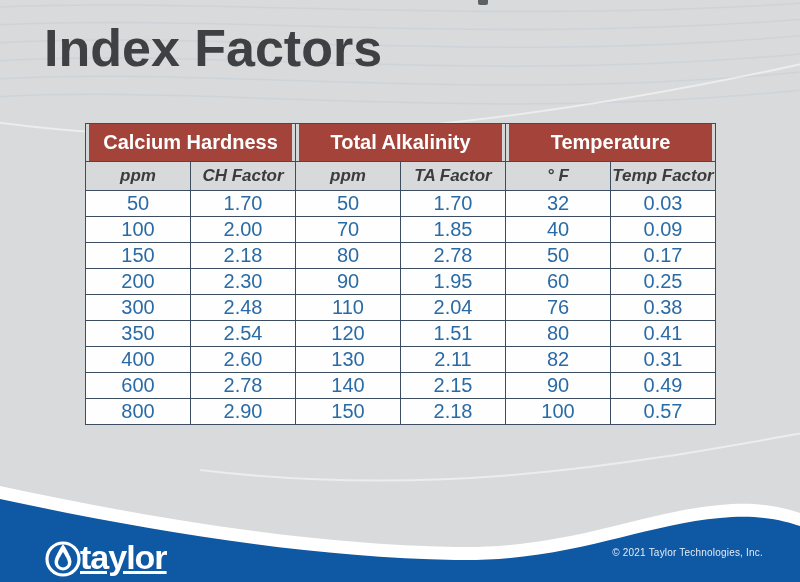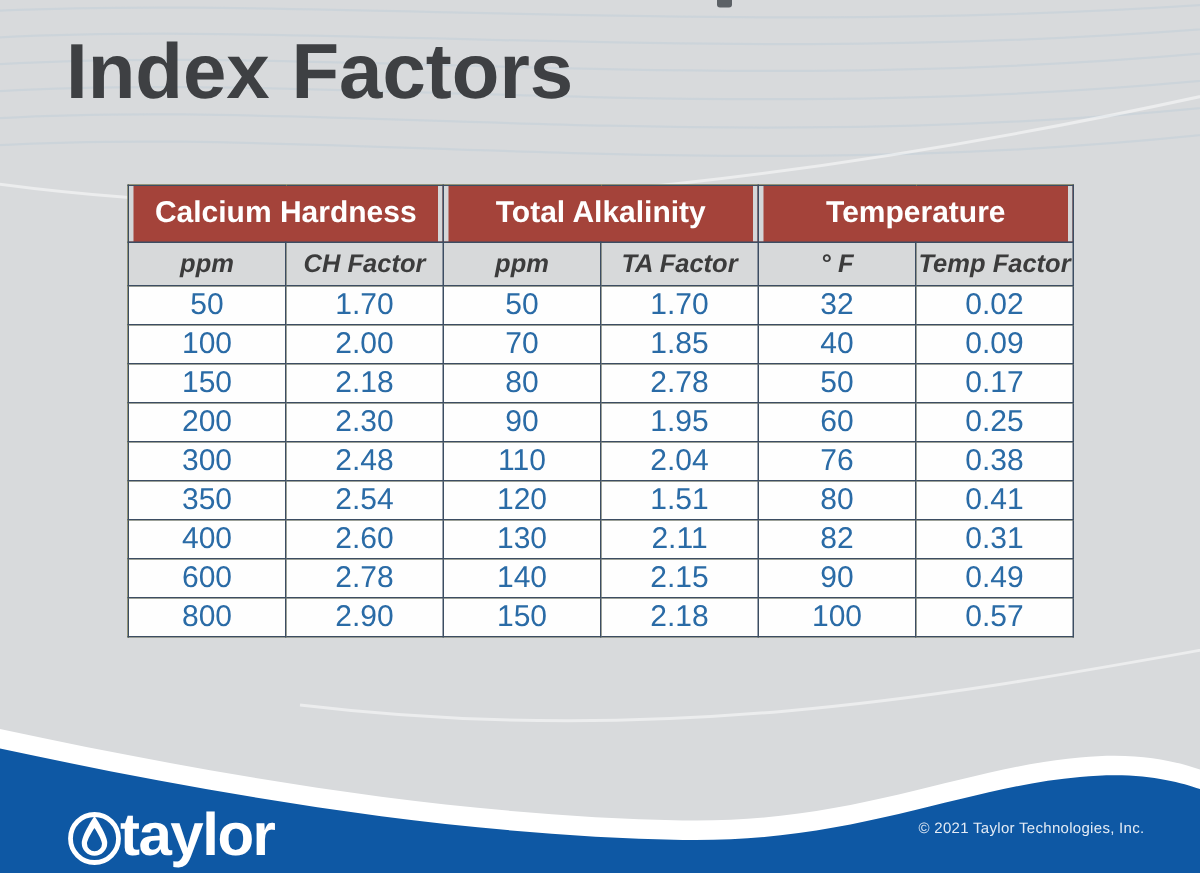--- a/index.html
+++ b/index.html
@@ -45,22 +45,22 @@
     color:#2a6ba6;font-size:20px;height:25px;background:#fefefe;
   }
 
   .footer-swoosh{position:absolute;left:0;bottom:0;z-index:1;}
 
   .logo{
     position:absolute;left:40px;top:535px;z-index:3;
     display:flex;align-items:center;color:#ffffff;
   }
   .logo-text{
-    font-size:40px;font-weight:bold;letter-spacing:-1px;line-height:1;
-    margin-left:-6px;padding-bottom:2px;
+    font-size:34px;font-weight:bold;letter-spacing:-1px;line-height:1;
+    margin-left:-6px;padding-bottom:2px;text-decoration:underline;
   }
   .copyright{
     position:absolute;right:37px;top:547px;z-index:3;
     font-size:10px;color:#e3ebf5;letter-spacing:0.2px;
   }
 </style>
 </head>
 <body>
 
 <div class="slide">
@@ -108,21 +108,21 @@
           <th>Temp Factor</th>
         </tr>
     </thead>
     <tbody id="table-body">
         <tr>
           <td>50</td>
           <td>1.70</td>
           <td>50</td>
           <td>1.70</td>
           <td>32</td>
-          <td>0.02</td>
+          <td>0.03</td>
         </tr>
         <tr>
           <td>100</td>
           <td>2.00</td>
           <td>70</td>
           <td>1.85</td>
           <td>40</td>
           <td>0.09</td>
         </tr>
         <tr>

